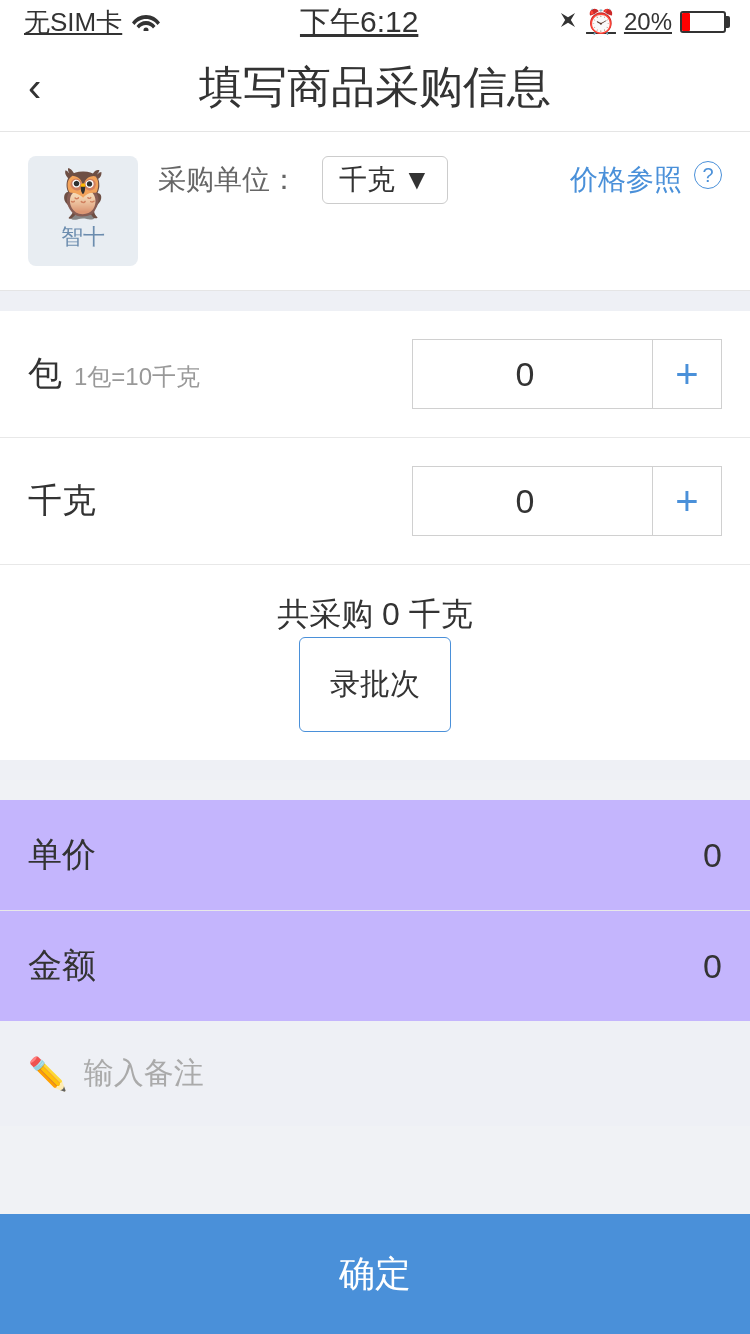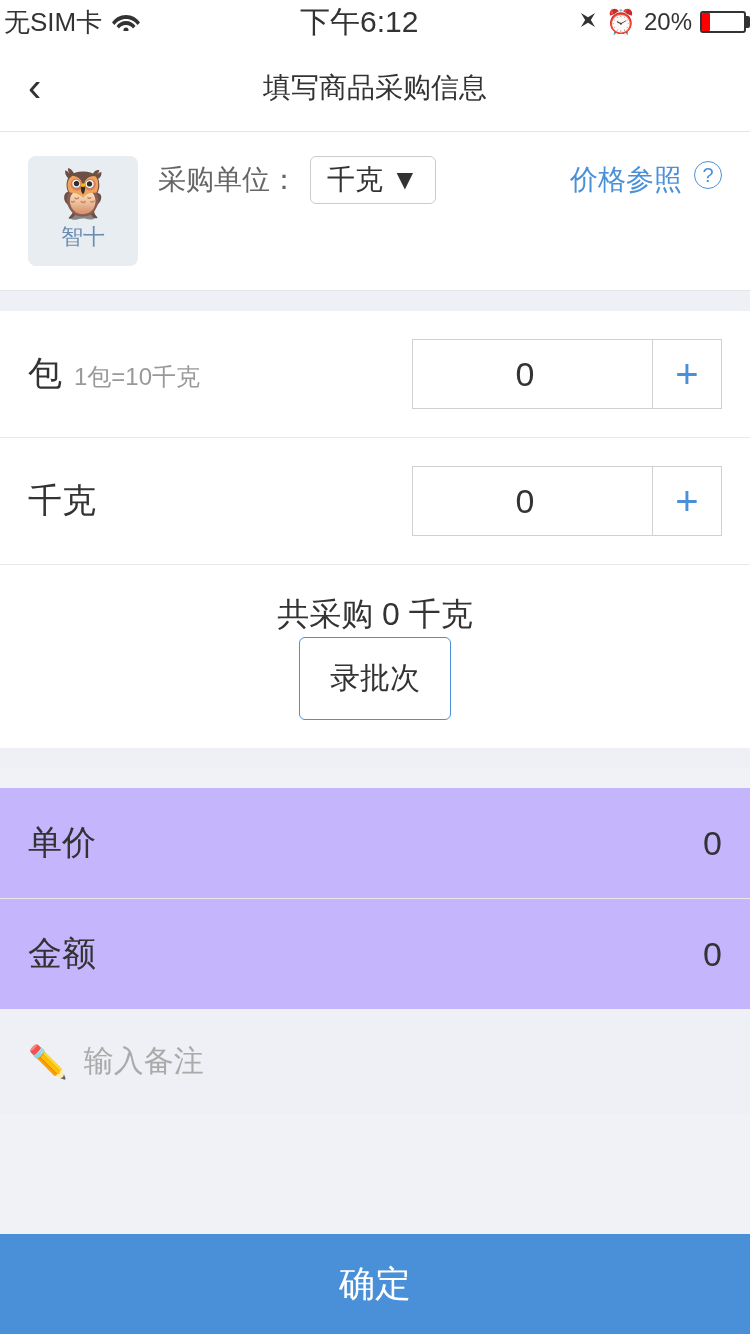--- a/index.html
+++ b/index.html
@@ -14,23 +14,24 @@
     }
 
     
     .status-bar {
       width: 100%;
       height: 44px;
       background: #fff;
       display: flex;
       align-items: center;
       justify-content: space-between;
-      padding: 0 4px;
+      padding: 0 24px;
       font-size: 26px;
       color: #333;
+      text-decoration: underline;
     }
     .status-left { display: flex; align-items: center; gap: 10px; }
     .status-right { display: flex; align-items: center; gap: 8px; font-size: 24px; }
     .battery-icon {
       display: inline-flex; align-items: center;
       font-size: 22px;
     }
     .battery-body {
       width: 46px; height: 22px;
       border: 2px solid #333;
@@ -66,21 +67,21 @@
     }
     .nav-back {
       position: absolute;
       left: 28px;
       font-size: 40px;
       color: #333;
       cursor: pointer;
       font-weight: 300;
     }
     .nav-title {
-      font-size: 28px;
+      font-size: 44px;
       font-weight: 500;
       color: #333;
     }
 
     
     .product-card {
       background: #fff;
       padding: 24px 28px;
       display: flex;
       align-items: flex-start;
@@ -137,21 +138,21 @@
     .product-unit-row {
       display: flex;
       justify-content: space-between;
       align-items: center;
     }
     .unit-label {
       font-size: 28px;
       color: #666;
       display: flex;
       align-items: center;
-      gap: 12px;
+      gap: 24px;
     }
     .unit-dropdown {
       background: #fff;
       border: 1px solid #ccc;
       border-radius: 6px;
       padding: 4px 16px;
       font-size: 28px;
       color: #333;
       display: flex;
       align-items: center;
@@ -234,21 +235,21 @@
       border-bottom: none;
       flex-direction: column;
     }
     .total-label {
       font-size: 32px;
       color: #333;
     }
     .batch-btn {
       border: 1px solid #4a90d9;
       border-radius: 6px;
-      padding: 20px 30px;
+      padding: 26px 30px;
       font-size: 30px;
       color: #333;
       background: #fff;
       cursor: pointer;
     }
 
     
     .price-section {
       background: #c4b5fd;
       margin-top: 20px;
@@ -286,21 +287,21 @@
       font-size: 30px;
       color: #aaa;
     }
 
     
     .confirm-btn {
       position: fixed;
       bottom: 0;
       left: 0;
       width: 750px;
-      height: 100px;
+      height: 120px;
       background: #4a90d9;
       color: #fff;
       font-size: 36px;
       display: flex;
       align-items: center;
       justify-content: center;
       cursor: pointer;
       border: none;
       outline: none;
     }

